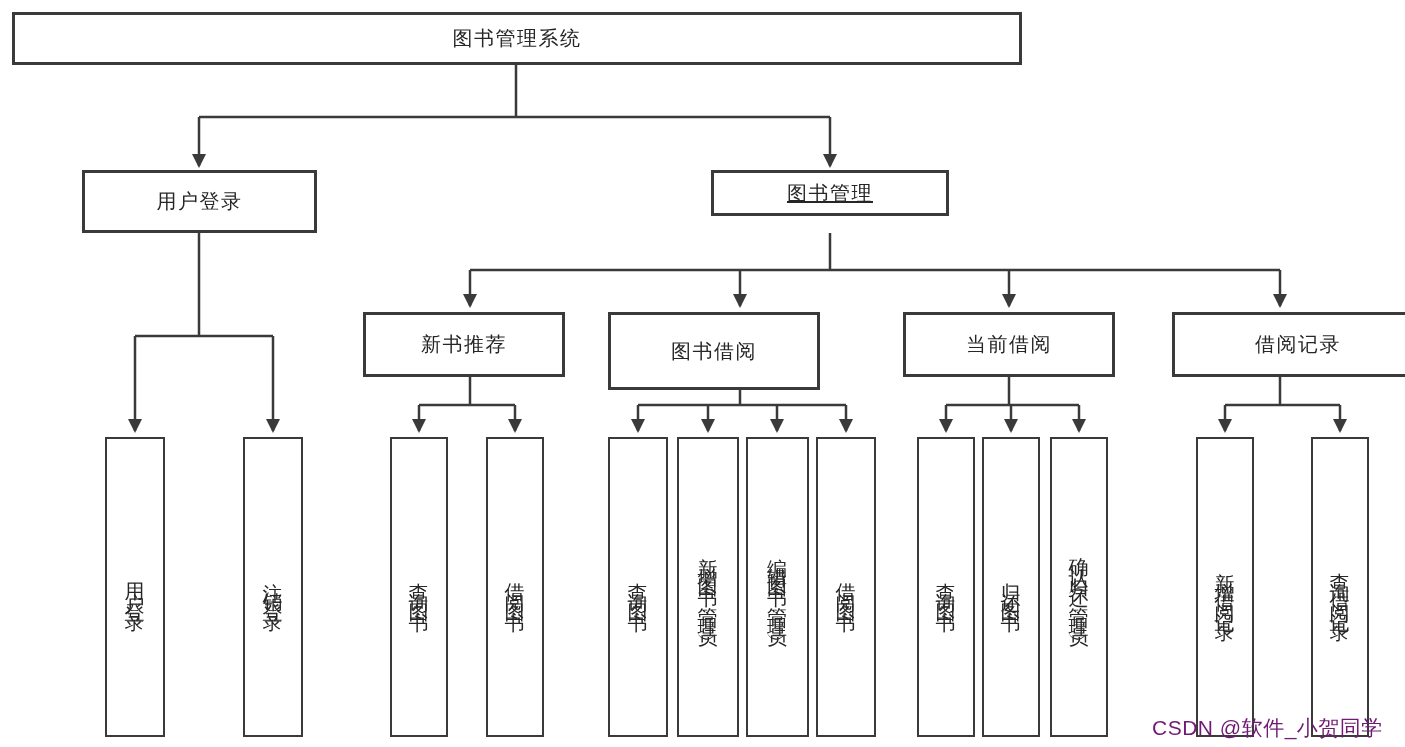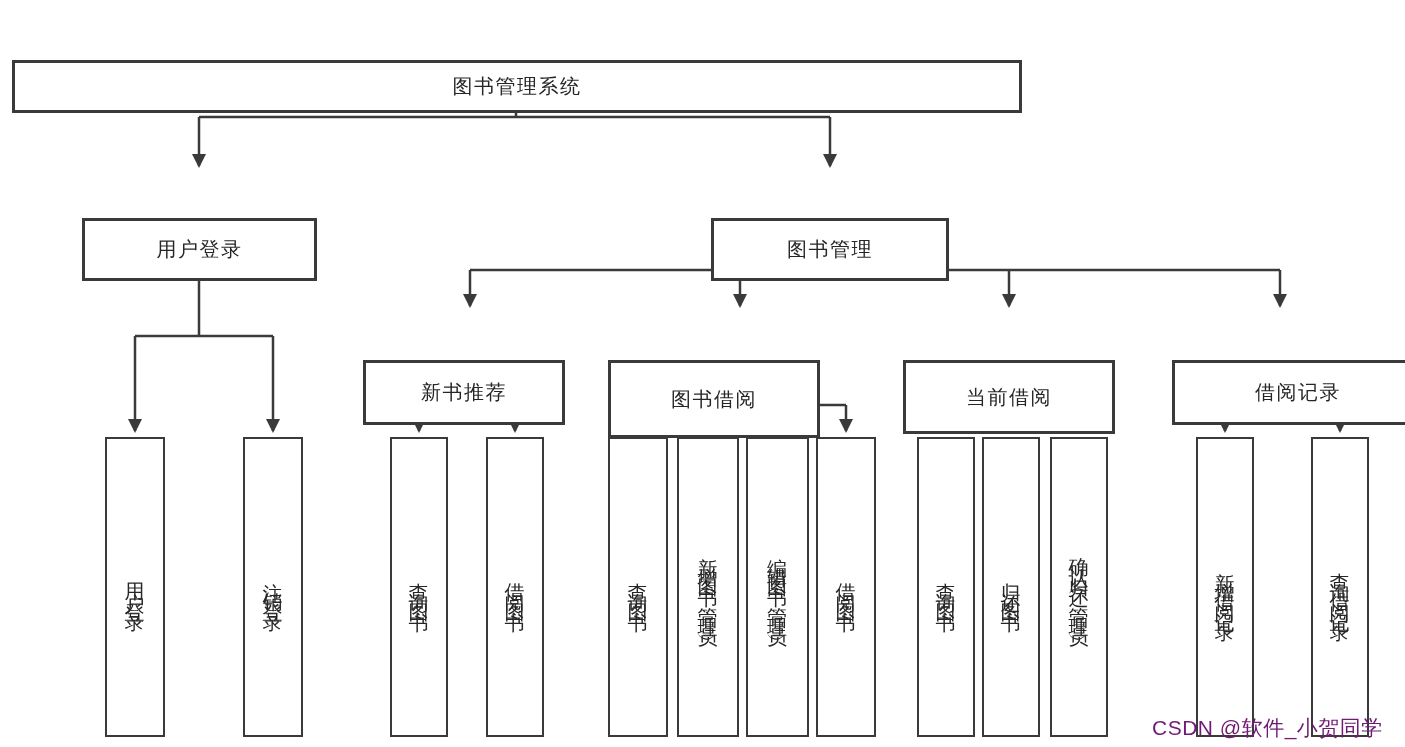--- a/index.html
+++ b/index.html
@@ -5,21 +5,21 @@
   html,body { margin:0; padding:0; background:#ffffff; }
   #canvas {
     position:relative; width:1405px; height:747px; background:#ffffff;
     font-family:"Liberation Sans","DejaVu Sans",sans-serif; color:#262626;
     overflow:hidden;
   }
   #connectors { position:absolute; left:0; top:0; width:1405px; height:747px; }
   .hbox {
     position:absolute; box-sizing:border-box; background:#ffffff;
     border:3px solid #3a3a3a; display:flex; align-items:center; justify-content:center;
-    font-size:20px; letter-spacing:1.5px; z-index:2;margin-top:48px;
+    font-size:20px; letter-spacing:1.5px; z-index:2;
   }
   .vbox {
     position:absolute; box-sizing:border-box; background:#ffffff;
     border:2.5px solid #3a3a3a; top:437px; height:300px;
     display:flex; align-items:center; justify-content:center; z-index:2;
   }
   .vtext {
     writing-mode:vertical-lr; font-size:20px; letter-spacing:10px;
     line-height:1.0; white-space:nowrap;
   }
@@ -76,31 +76,31 @@
     </g>
   </svg>
 
   <div class="hbox" style="left:12px; top:12px; width:1010px; height:53px;">
     <span>图书管理系统</span>
   </div>
 
   <div class="hbox" style="left:82px; top:170px; width:235px; height:63px;">
     <span>用户登录</span>
   </div>
-  <div class="hbox" style="left:711px; top:170px; width:238px; height:63px;">
+  <div class="hbox" style="left:711px; top:170px; width:238px; height:46px;text-decoration:underline;">
     <span>图书管理</span>
   </div>
 
   <div class="hbox" style="left:363px; top:312px; width:202px; height:65px;">
     <span>新书推荐</span>
   </div>
   <div class="hbox" style="left:608px; top:312px; width:212px; height:78px;">
     <span>图书借阅</span>
   </div>
-  <div class="hbox" style="left:903px; top:312px; width:212px; height:74px;">
+  <div class="hbox" style="left:903px; top:312px; width:212px; height:65px;">
     <span>当前借阅</span>
   </div>
   <div class="hbox" style="left:1172px; top:312px; width:252px; height:65px;">
     <span>借阅记录</span>
   </div>
 
   <div class="vbox" style="left:105px; width:60px;">
     <span class="vtext">用户登录</span>
   </div>
   <div class="vbox" style="left:243px; width:60px;">

